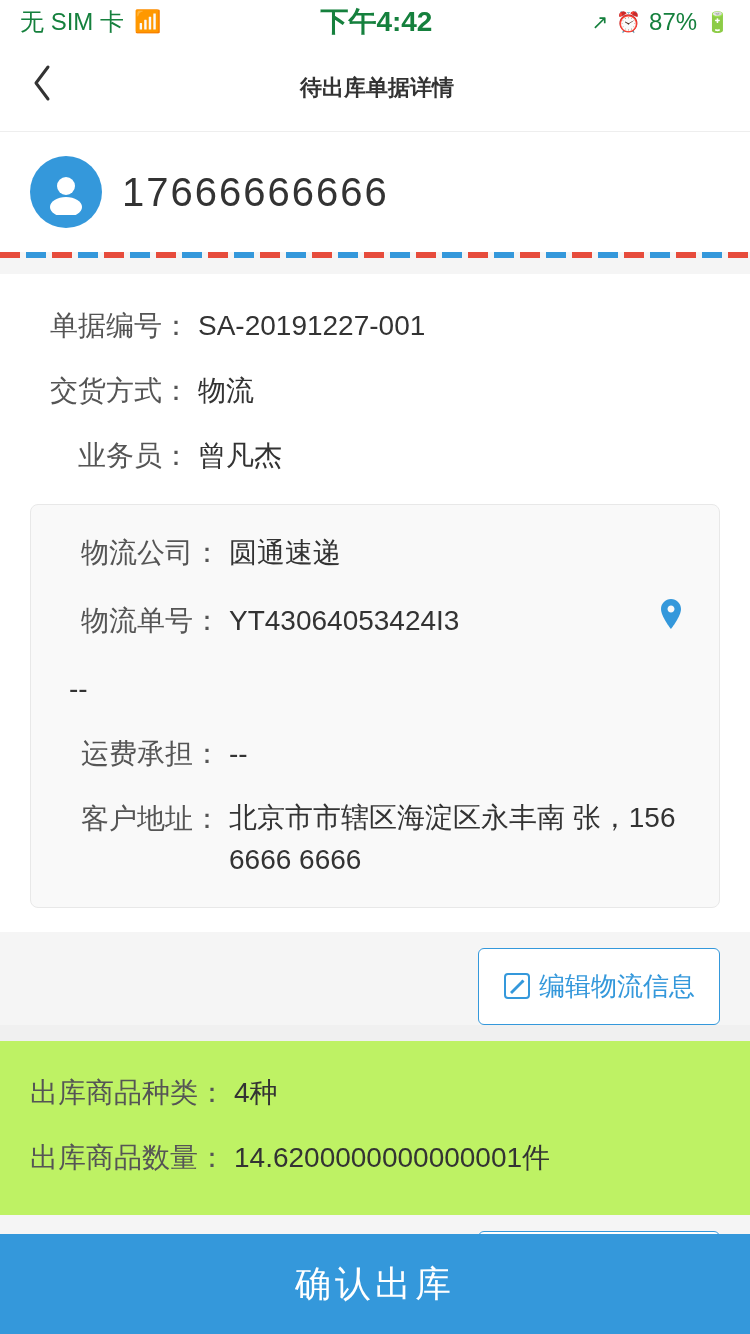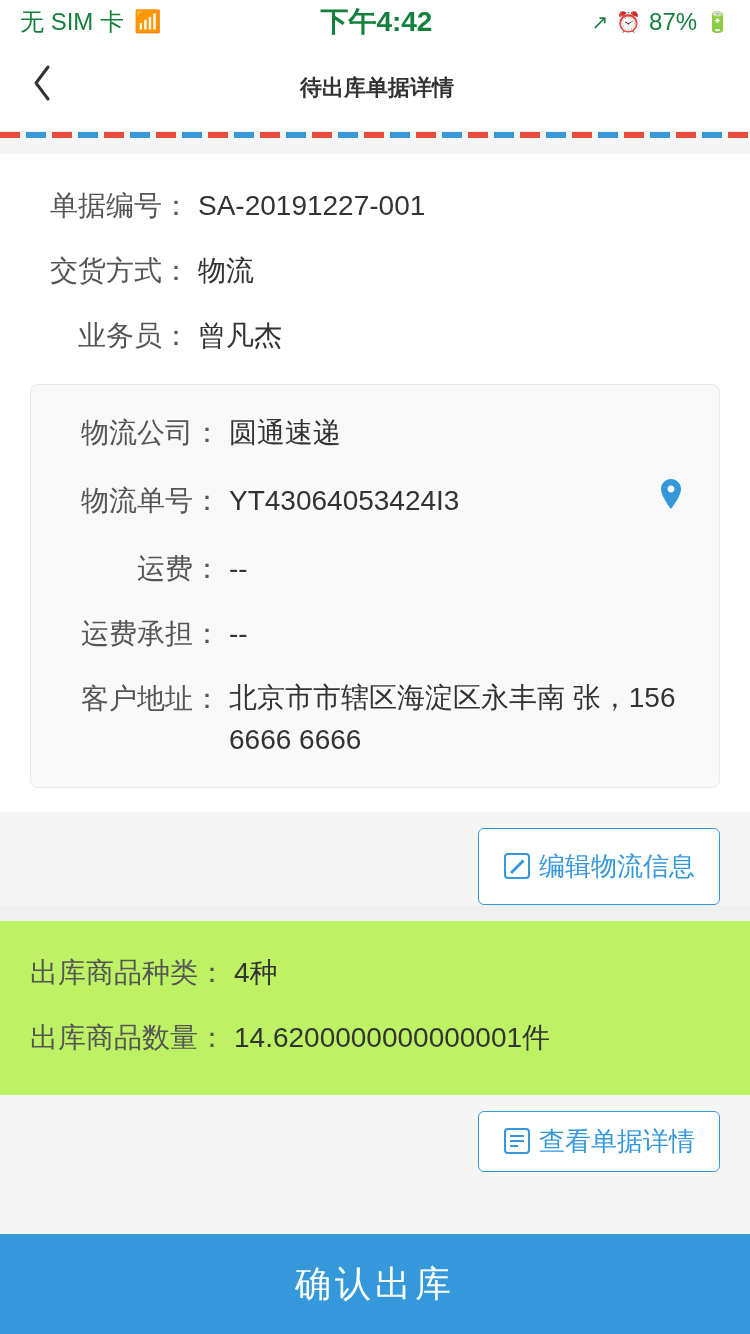--- a/index.html
+++ b/index.html
@@ -242,20 +242,29 @@
   <span class="nav-back">
     <svg width="24" height="40" viewBox="0 0 24 40" fill="none">
       <path d="M18 4 L6 20 L18 36" stroke="#333" stroke-width="3" stroke-linecap="round" stroke-linejoin="round"></path>
     </svg>
   </span>
   <div class="nav-title">待出库单据详情</div>
 </div>
 
 <div class="main-content">
 
+  <div class="customer-header">
+    <div class="customer-avatar">
+      <svg viewBox="0 0 46 46" fill="none" xmlns="http://www.w3.org/2000/svg">
+        <circle cx="23" cy="17" r="9" fill="white"></circle>
+        <ellipse cx="23" cy="38" rx="16" ry="10" fill="white"></ellipse>
+      </svg>
+    </div>
+    <div class="customer-phone">17666666666</div>
+  </div>
 
   <div class="dashed-line"></div>
 
   <div class="info-section">
     <div class="info-row">
       <span class="info-label">单据编号：</span>
       <span class="info-value">SA-20191227-001</span>
     </div>
     <div class="info-row">
       <span class="info-label">交货方式：</span>
@@ -274,21 +283,20 @@
       <div class="info-row tracking-row">
         <span class="info-label">物流单号：</span>
         <span class="info-value">YT43064053424I3</span>
         <span class="tracking-icon">
           <svg width="36" height="36" viewBox="0 0 36 36" fill="none">
             <path d="M18 3C12.48 3 8 7.48 8 13C8 20.5 18 33 18 33C18 33 28 20.5 28 13C28 7.48 23.52 3 18 3ZM18 16.5C16.07 16.5 14.5 14.93 14.5 13C14.5 11.07 16.07 9.5 18 9.5C19.93 9.5 21.5 11.07 21.5 13C21.5 14.93 19.93 16.5 18 16.5Z" fill="#3498db"></path>
           </svg>
         </span>
       </div>
       <div class="info-row">
-        <span class="info-label">运费：</span>
         <span class="info-value">--</span>
       </div>
       <div class="info-row">
         <span class="info-label">运费承担：</span>
         <span class="info-value">--</span>
       </div>
       <div class="info-row">
         <span class="info-label">客户地址：</span>
         <span class="info-value address">北京市市辖区海淀区永丰南  张，156 6666 6666</span>
       </div>

